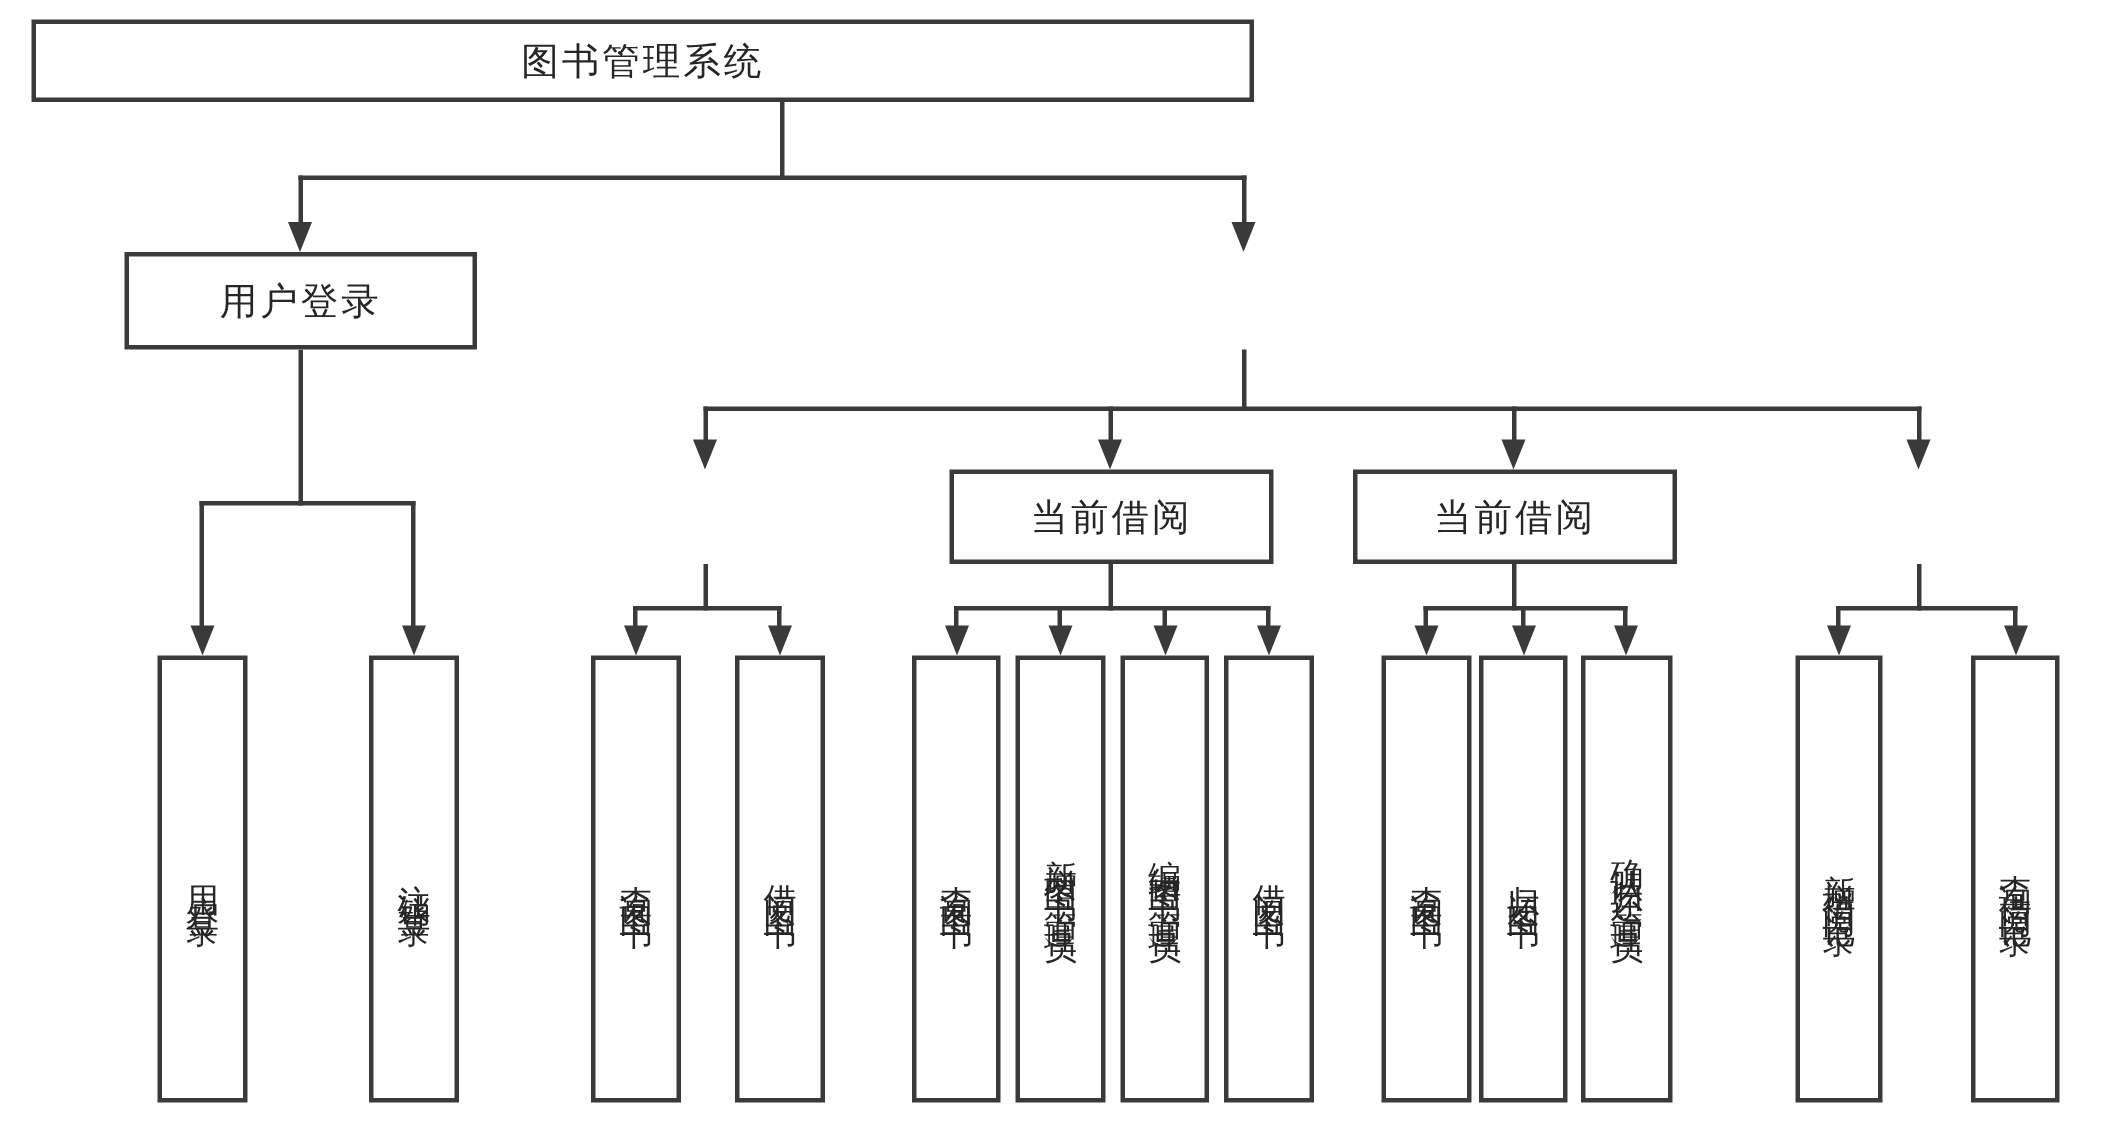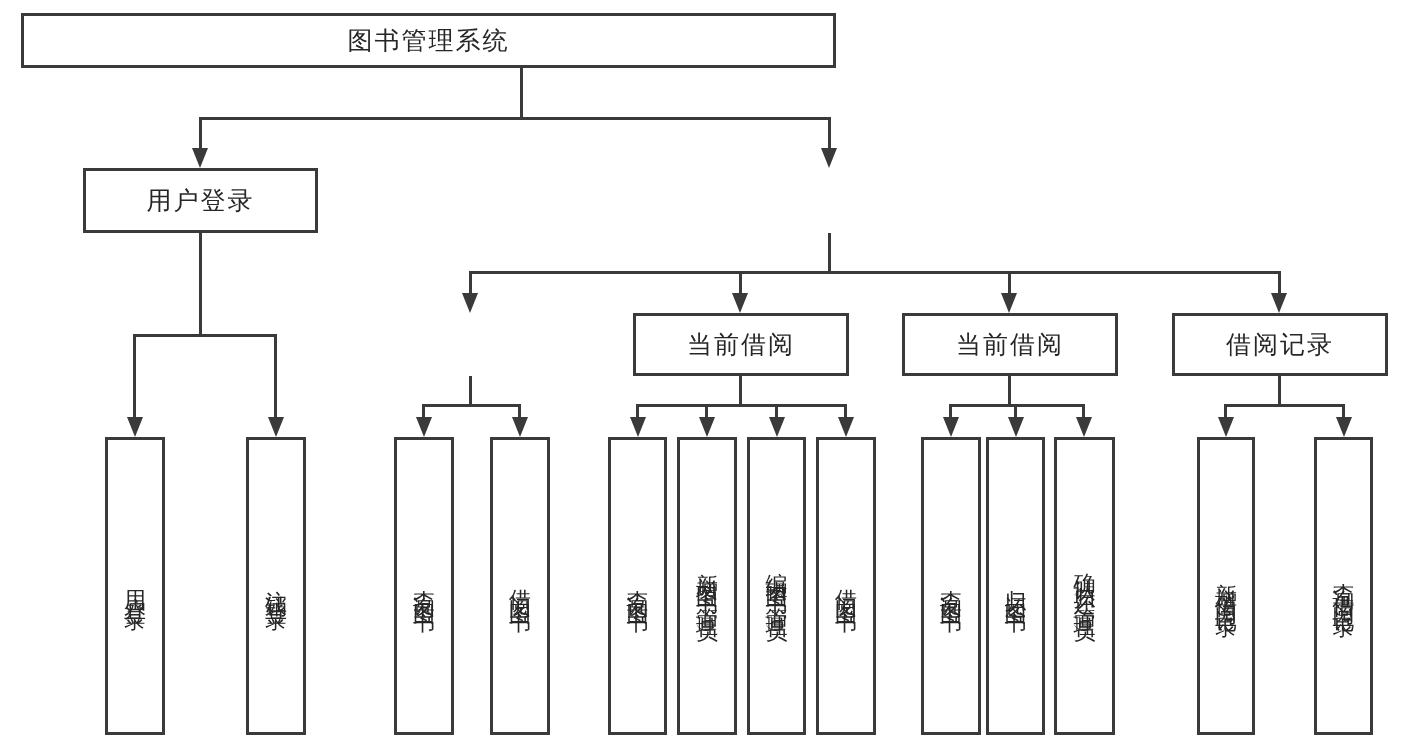--- a/index.html
+++ b/index.html
@@ -80,21 +80,20 @@
   <div class="vl" style="left:1342px;top:404px;height:16px"></div>
   <div class="ar" style="left:1218px;top:417px"></div>
   <div class="ar" style="left:1336px;top:417px"></div>
 
   <div class="box hbox" style="left:21px;top:13px;width:815px;height:55px">图书管理系统</div>
 
   <div class="box hbox" style="left:83px;top:168px;width:235px;height:65px">用户登录</div>
 
   <div class="box hbox" style="left:633px;top:313px;width:216px;height:63px">当前借阅</div>
   <div class="box hbox" style="left:902px;top:313px;width:216px;height:63px">当前借阅</div>
-  <div class="box hbox" style="left:1172px;top:313px;width:216px;height:63px">借阅记录</div>
 
   <div class="box vbox" style="left:105px;top:437px;width:60px;height:298px">用户登录</div>
   <div class="box vbox" style="left:246px;top:437px;width:60px;height:298px">注销登录</div>
 
   <div class="box vbox" style="left:394px;top:437px;width:60px;height:298px">查询图书</div>
   <div class="box vbox" style="left:490px;top:437px;width:60px;height:298px">借阅图书</div>
 
   <div class="box vbox" style="left:608px;top:437px;width:59px;height:298px">查询图书</div>
   <div class="box vbox" style="left:677px;top:437px;width:60px;height:298px">新增图书（管理员）</div>
   <div class="box vbox" style="left:747px;top:437px;width:59px;height:298px">编辑图书（管理员）</div>

